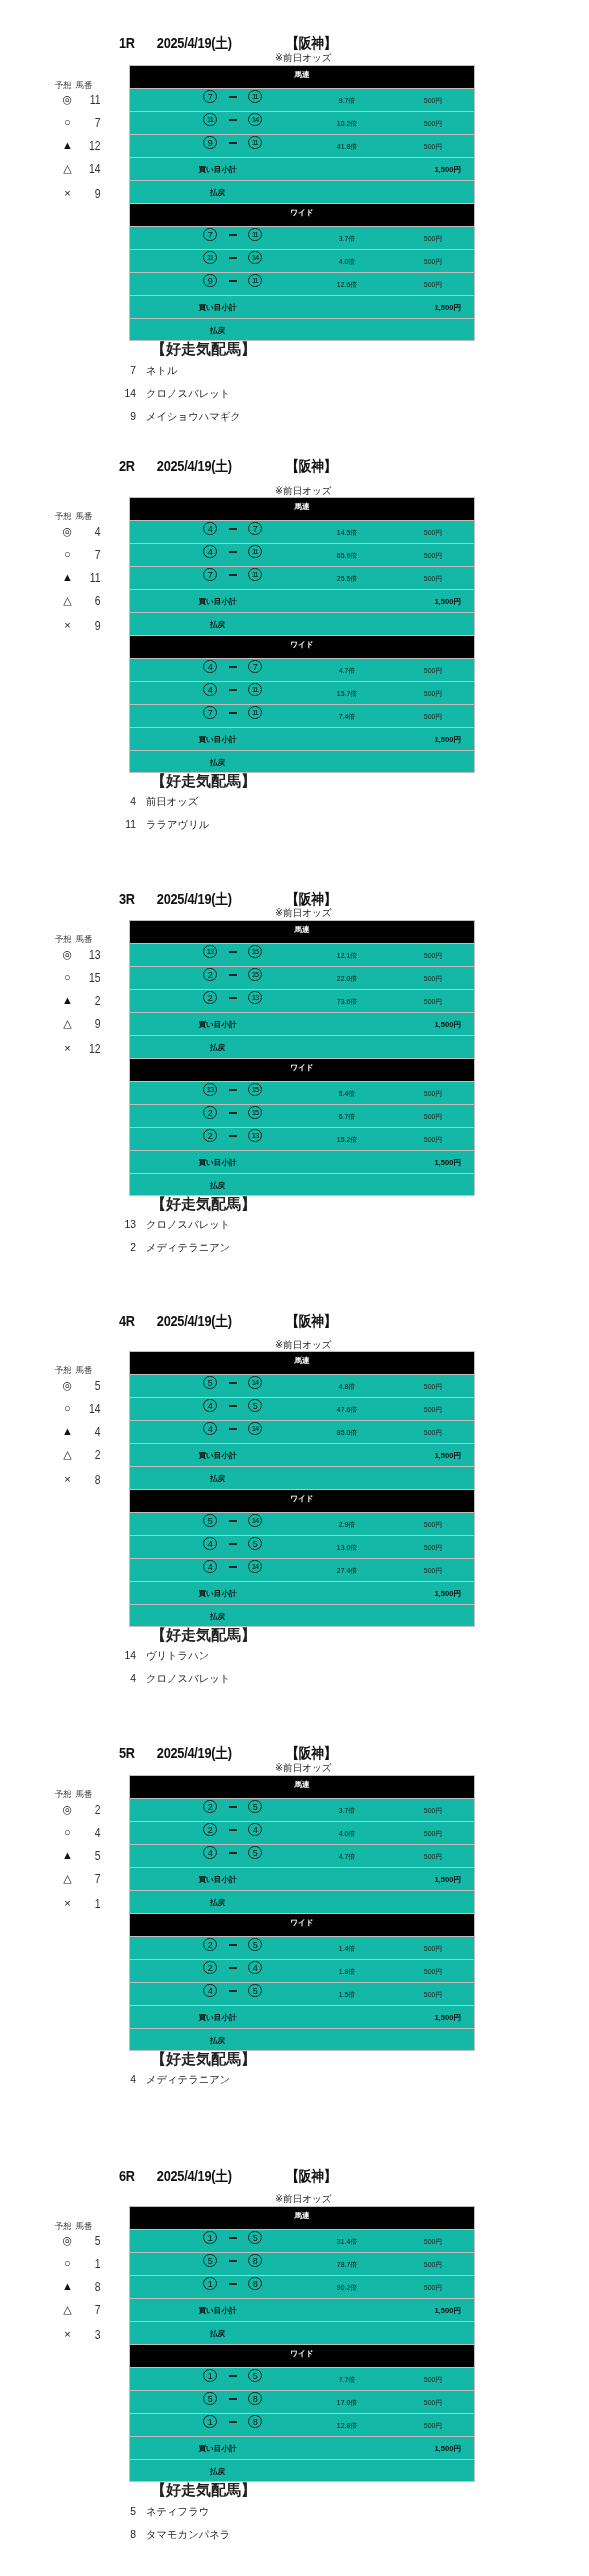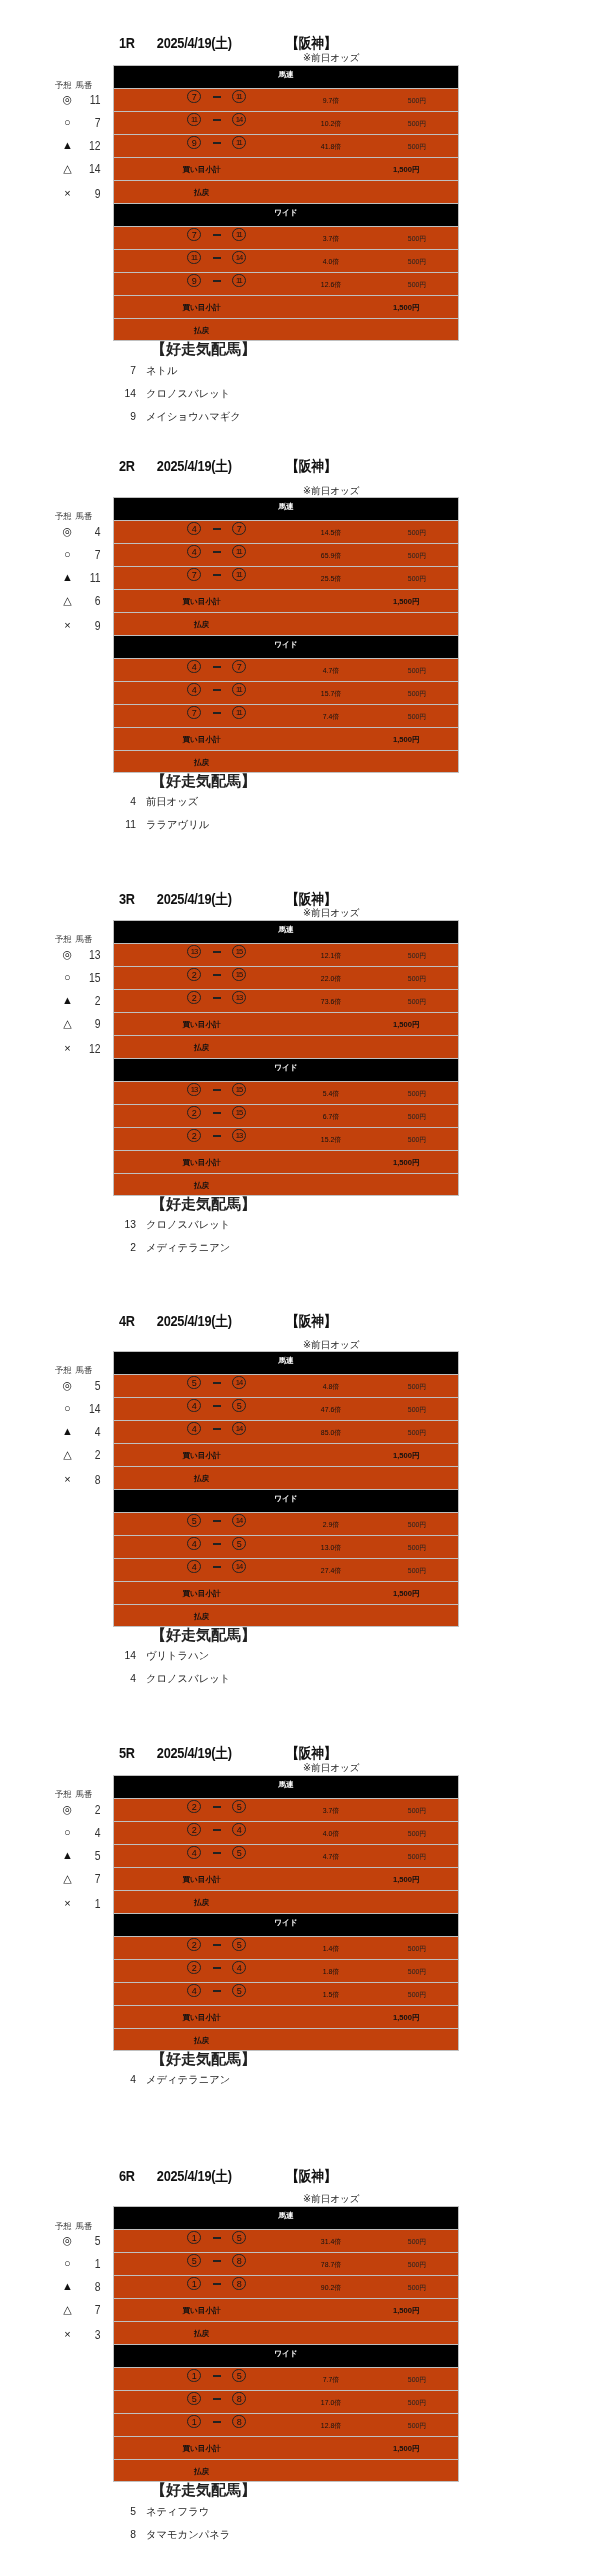--- a/index.html
+++ b/index.html
@@ -30,21 +30,21 @@
       white-space: nowrap;
       color: #111;
       line-height: 16.5px;
       transform: scaleX(0.88);
       transform-origin: left center;
     }
     .race-title .t-race { display: inline-block; width: 43px; }
     .race-title .t-date { display: inline-block; width: 147px; }
     .odds-note {
       position: absolute;
-      left: 303px;
+      left: 275px;
       font-size: 9.6px;
       line-height: 11px;
       color: #222;
       white-space: nowrap;
     }
     .mark-head {
       position: absolute;
       left: 55px;
       width: 48px;
       font-size: 8.3px;
@@ -78,25 +78,25 @@
       width: 27.5px;
       text-align: right;
       font-size: 13px;
       line-height: 23px;
       color: #333;
       transform: scaleX(0.8);
       transform-origin: right center;
     }
     .bet-table {
       position: absolute;
-      left: 113px;
+      left: 129px;
       width: 344px;
       border: 1.4px solid #c0c0c0;
       box-sizing: content-box;
-      background: #c2410c;
+      background: #14b8a6;
     }
     .bt-head {
       height: 21.3px;
       background: #000;
       color: #fff;
       text-align: center;
       font-size: 7.6px;
       font-weight: bold;
       line-height: 18px;
       border-bottom: 1.4px solid #c0c0c0;
@@ -174,21 +174,21 @@
       font-size: 7.6px;
       font-weight: bold;
       line-height: 21.3px;
       color: #111;
       padding-top: 1.4px;
     }
     .sum-amount {
       position: absolute;
       left: 279px;
       width: 52px;
-      text-align: left;
+      text-align: right;
       font-size: 7.6px;
       font-weight: bold;
       line-height: 21.3px;
       color: #111;
       padding-top: 1.4px;
     }
     .good-title {
       position: absolute;
       left: 151px;
       font-size: 15px;

